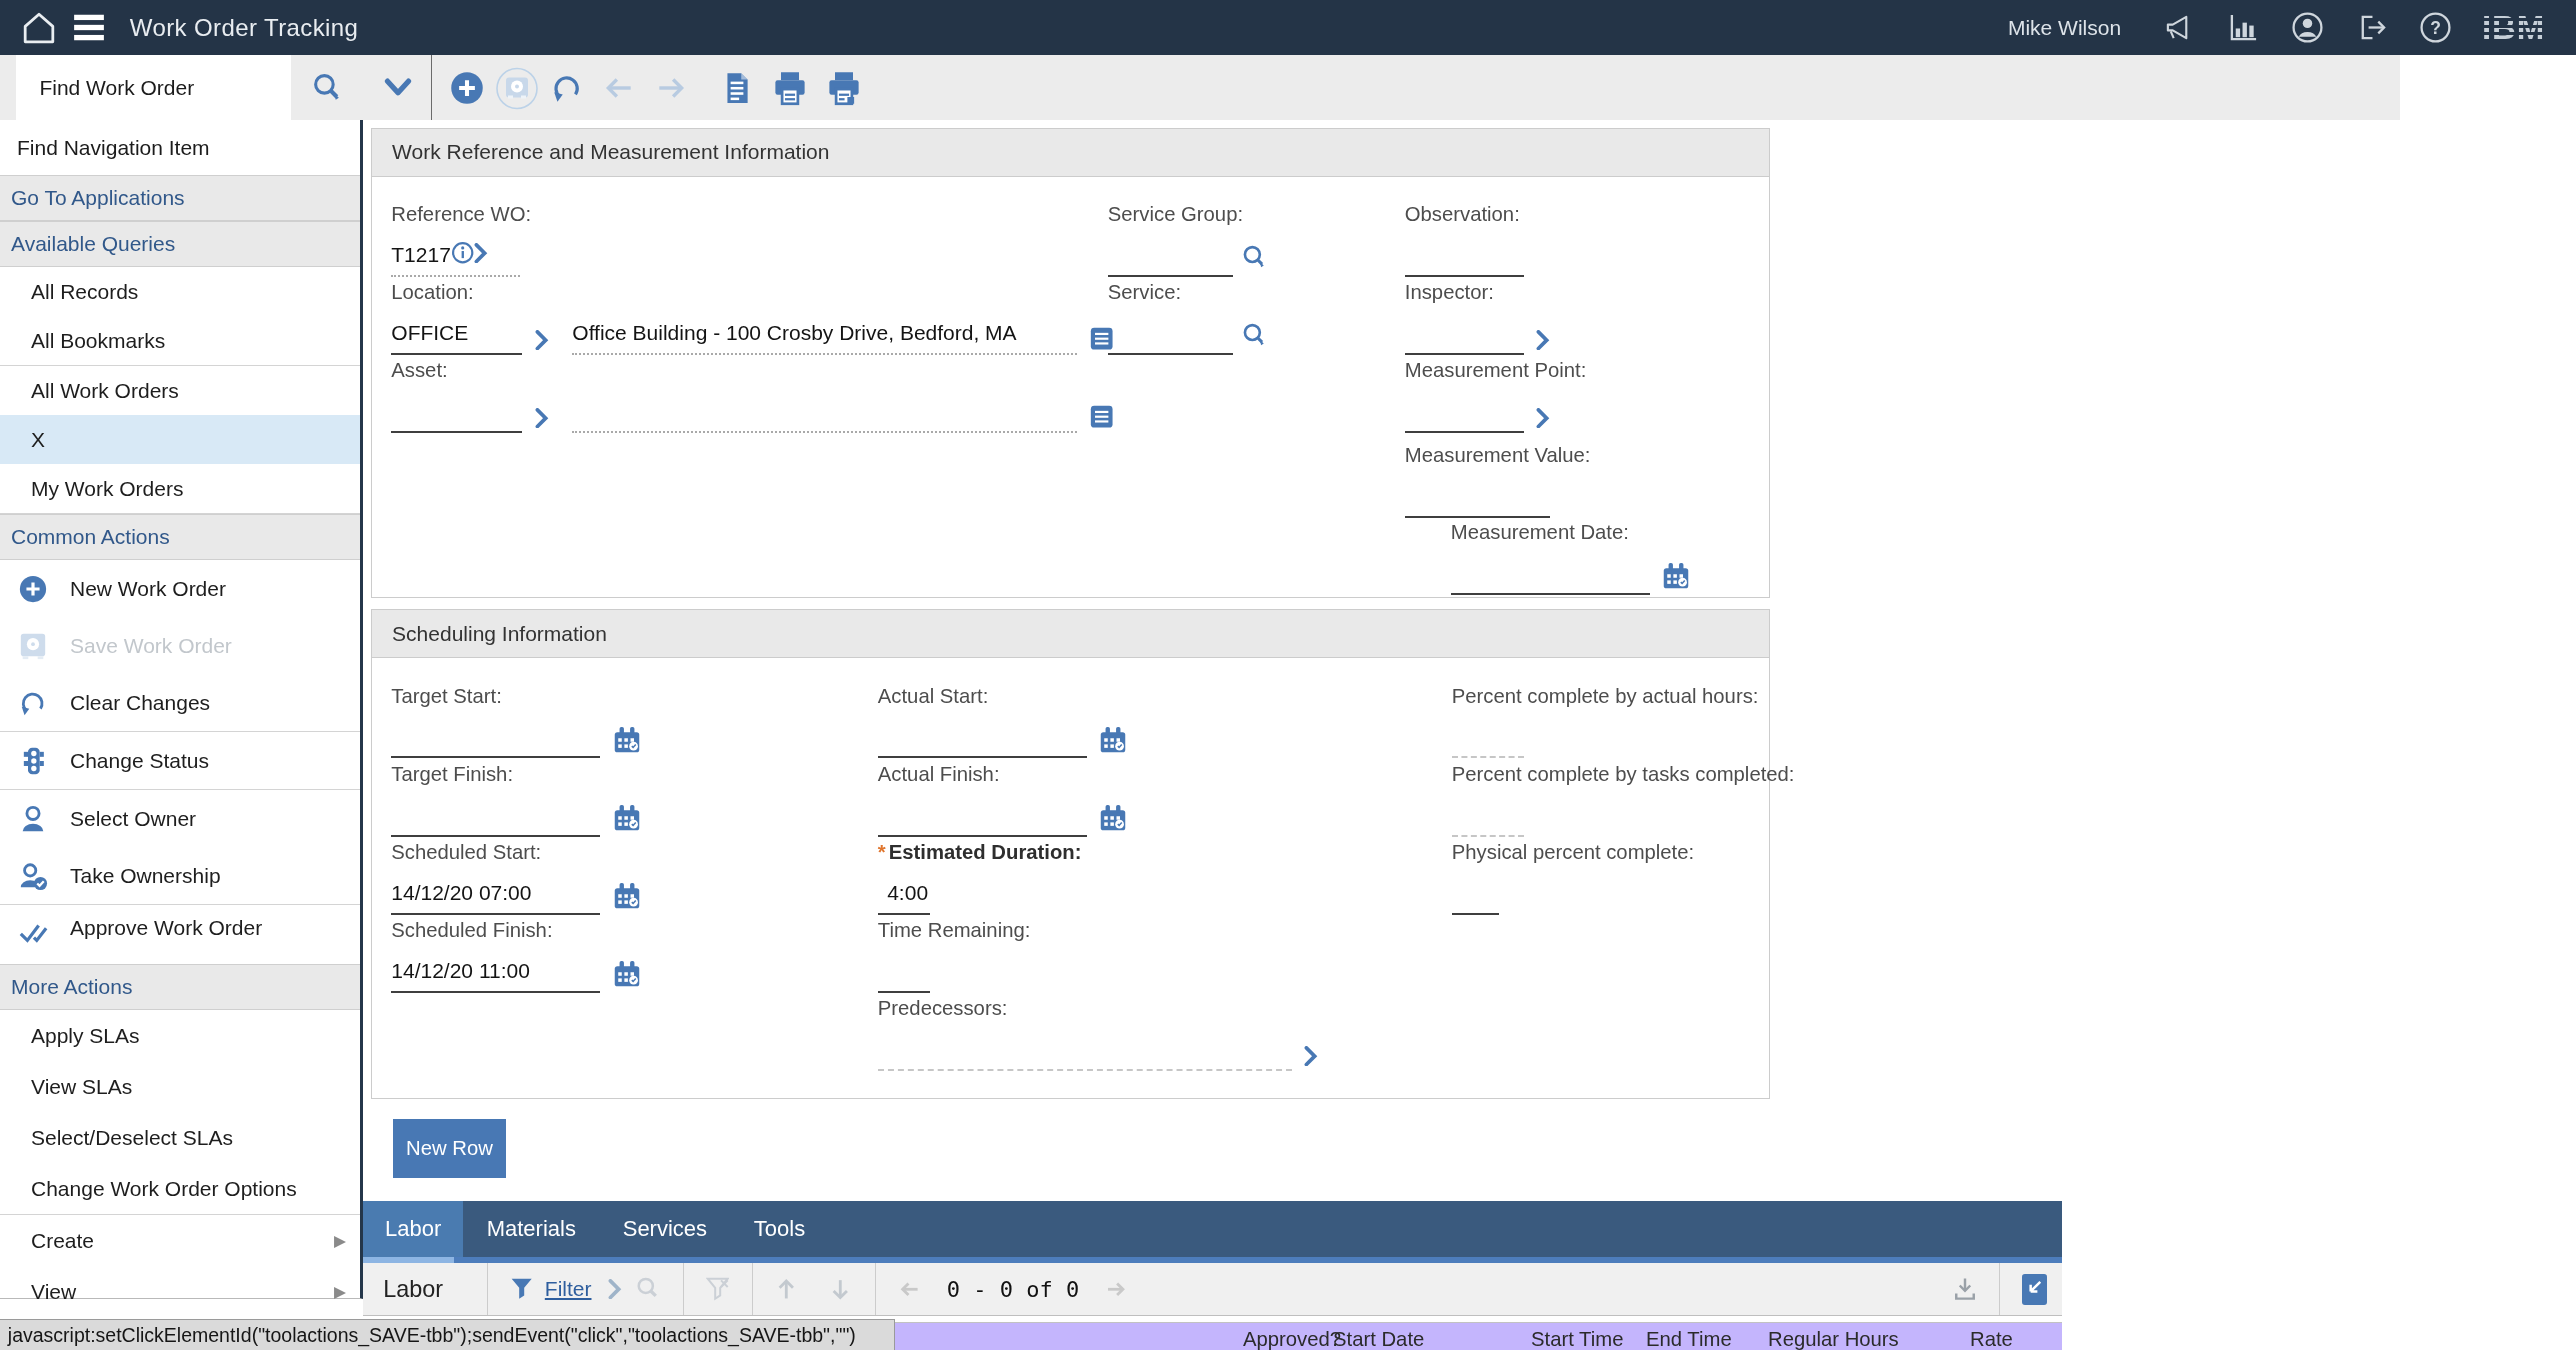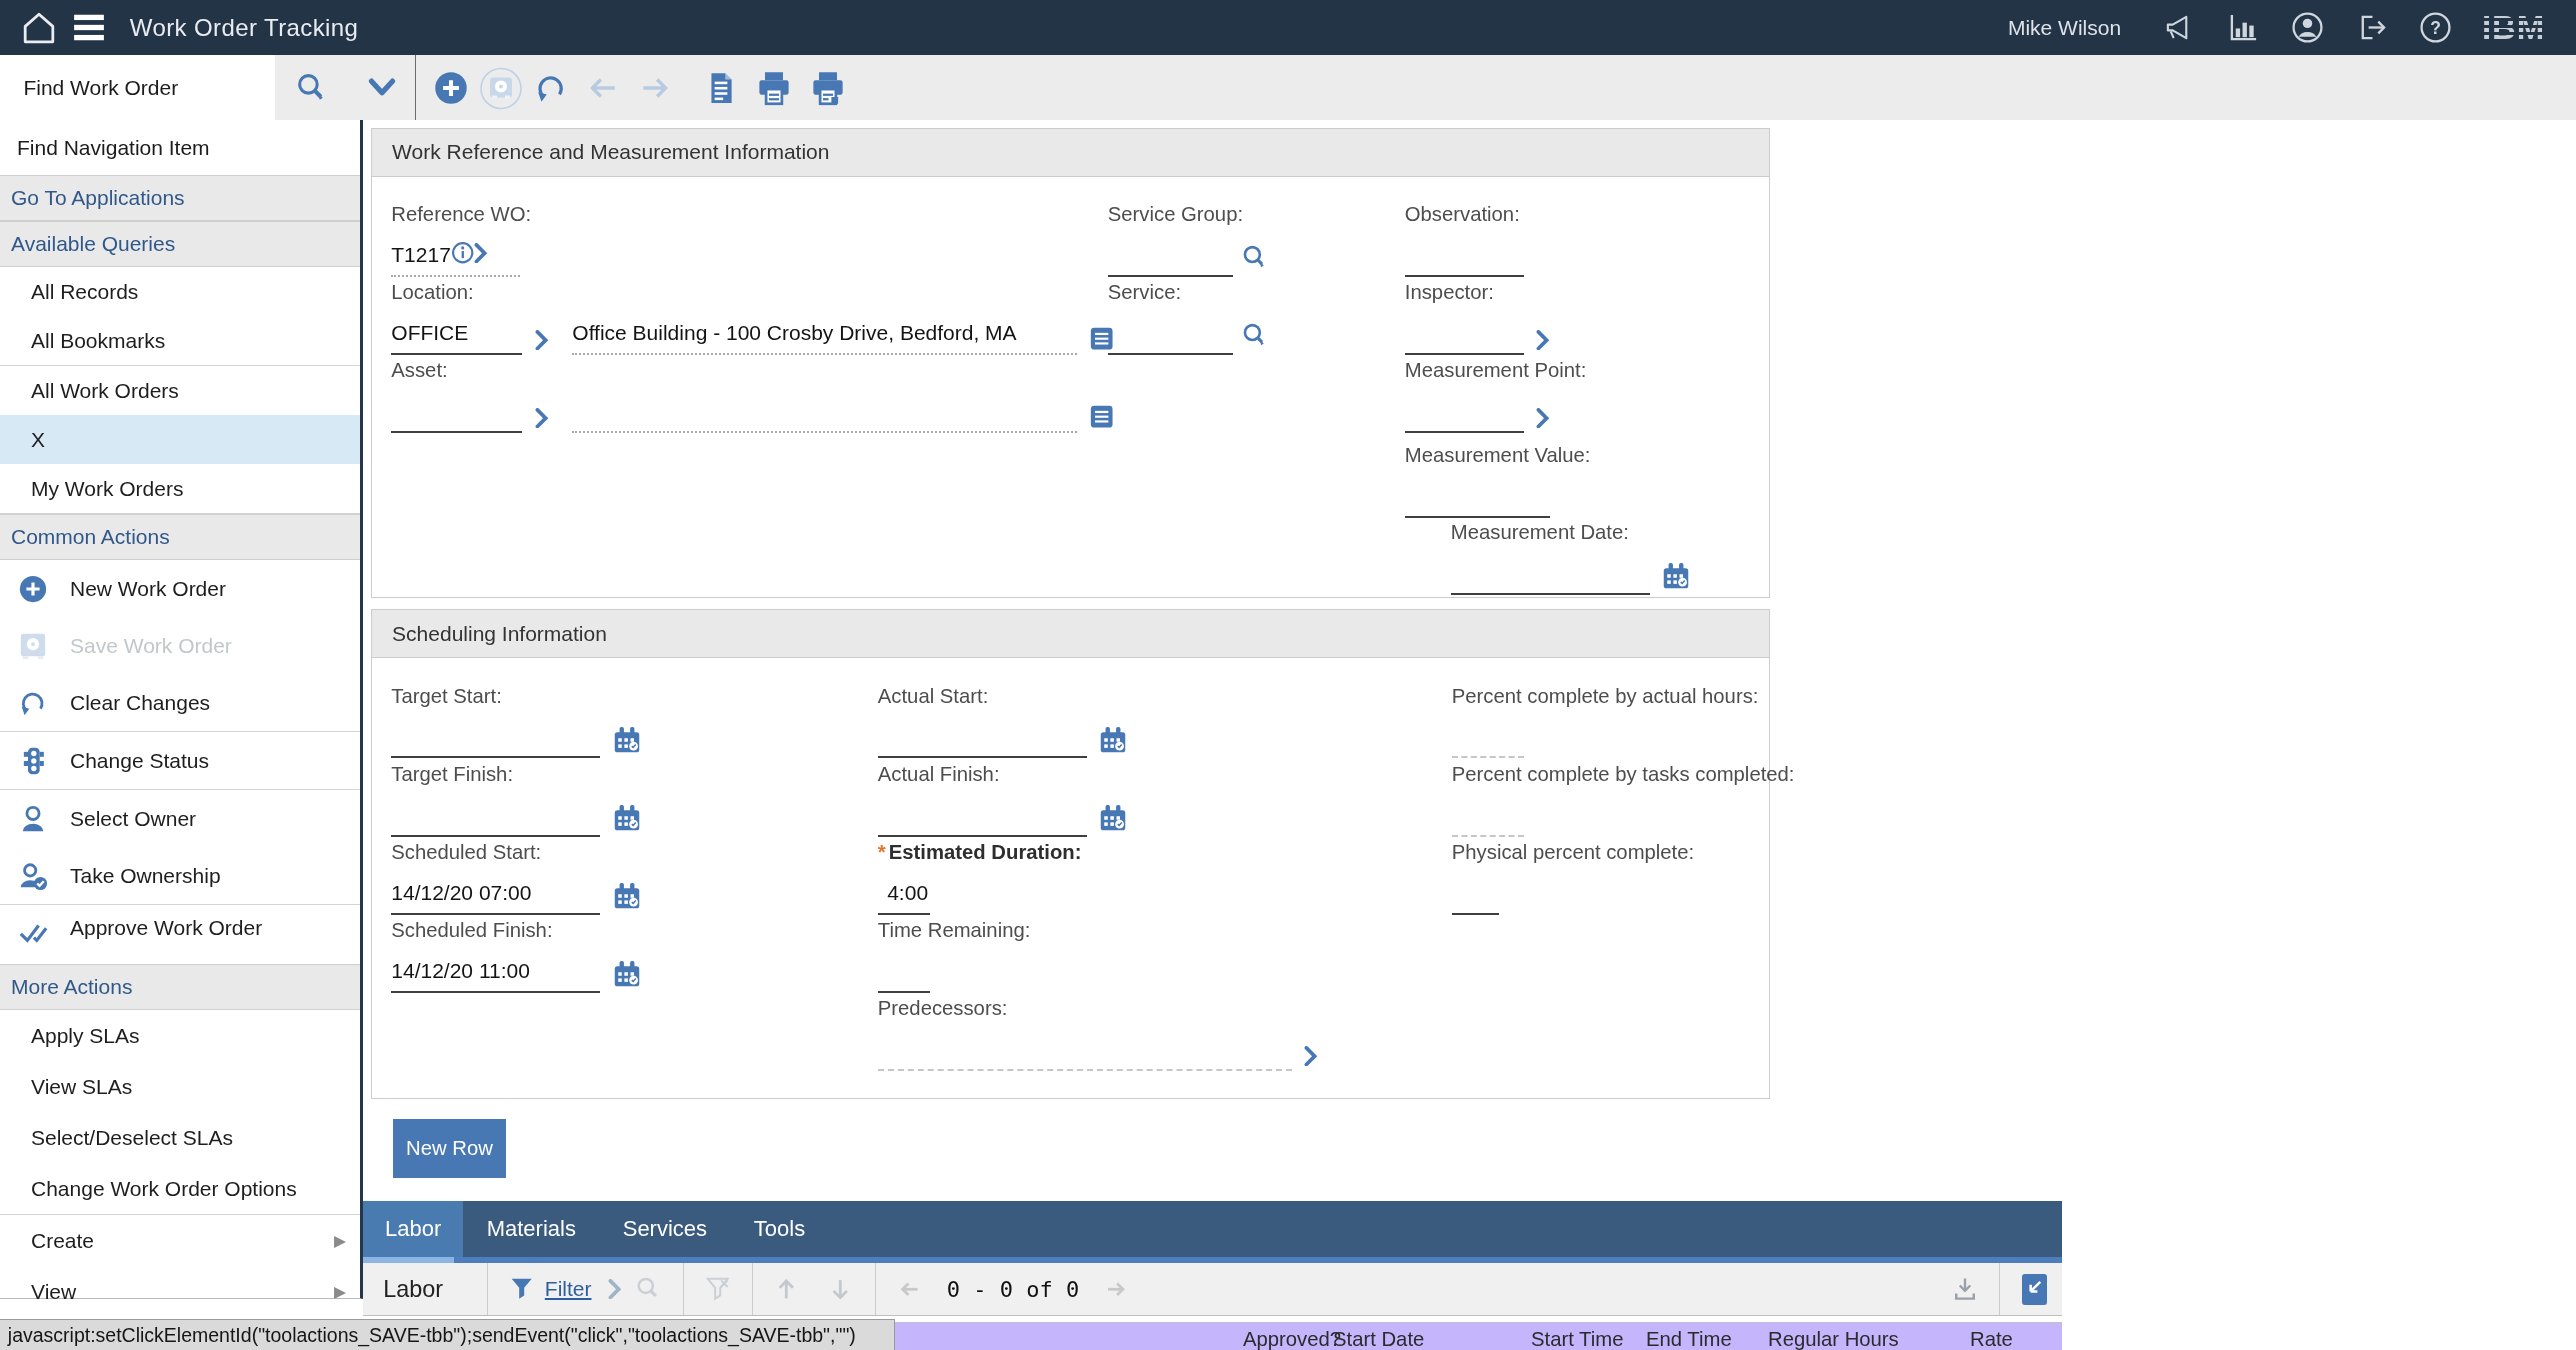--- a/index.html
+++ b/index.html
@@ -11,22 +11,22 @@
   .hdr-left{display:flex;align-items:center;gap:16px;padding-left:22px;}
   .hdr-title{color:#e9edf1;font-size:24px;font-weight:400;letter-spacing:0.4px;margin-left:7.8px;}
   .hicon{display:inline-flex;align-items:center;justify-content:center;width:34px;height:34px;}
   .hdr-right{display:flex;align-items:center;gap:30px;padding-right:31px;}
   .hdr-user{color:#dde3e9;font-size:21px;margin-right:11px;}
   .ibm{position:relative;display:inline-block;font-weight:700;font-size:33px;color:#c6cfd8;
        letter-spacing:0.8px;line-height:31px;}
   .ibm:after{content:"";position:absolute;left:-1.6px;right:-1.6px;top:1.6px;bottom:1.6px;
        background:repeating-linear-gradient(to bottom,transparent 0 3.9px,#243447 3.9px 7px);}
   
-  .toolbar{position:absolute;left:0;top:55px;width:2576px;height:66px;background:#ececec;
-       border-bottom:1.6px solid #c3c3c3;display:flex;align-items:center;}
+  .toolbar{position:absolute;left:0;top:55px;width:2384px;height:66px;background:#ececec;
+       border-bottom:1.6px solid #c3c3c3;display:flex;align-items:center;padding-left:16px;}
   .findbox{width:275px;height:66px;background:#fff;display:flex;align-items:center;
        padding-left:23.4px;box-sizing:border-box;font-size:21px;color:#1c1c1c;}
   .tbtn{display:inline-flex;align-items:center;justify-content:center;width:44px;height:44px;}
   .tsep{width:1.6px;height:66px;background:#6b6b6b;margin:0 12.5px 0 11px;}
   
   .sidebar{position:absolute;left:0;top:120px;width:360px;height:1178px;background:#fff;
        border-right:3.1px solid #24364a;border-bottom:0.8px solid #b9b9b9;box-sizing:content-box;
        font-size:21px;color:#1e1e1e;}
   .snav-find{height:55px;display:flex;align-items:center;padding-left:17px;
        border-bottom:0.8px solid #cfcfcf;color:#1c1c1c;}

